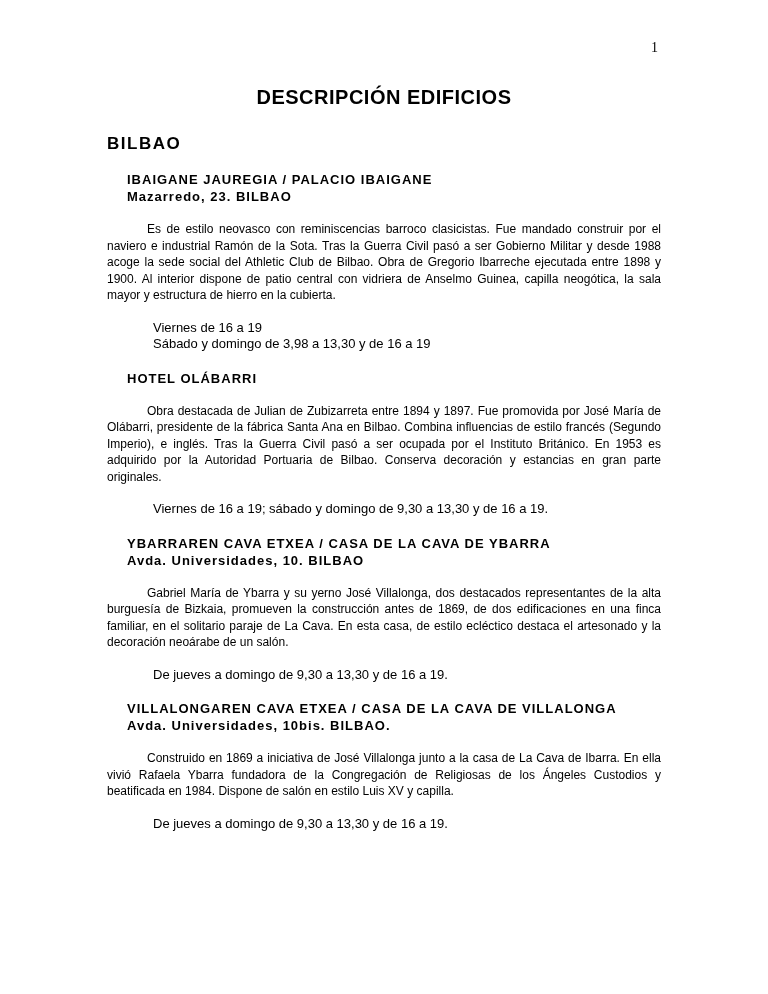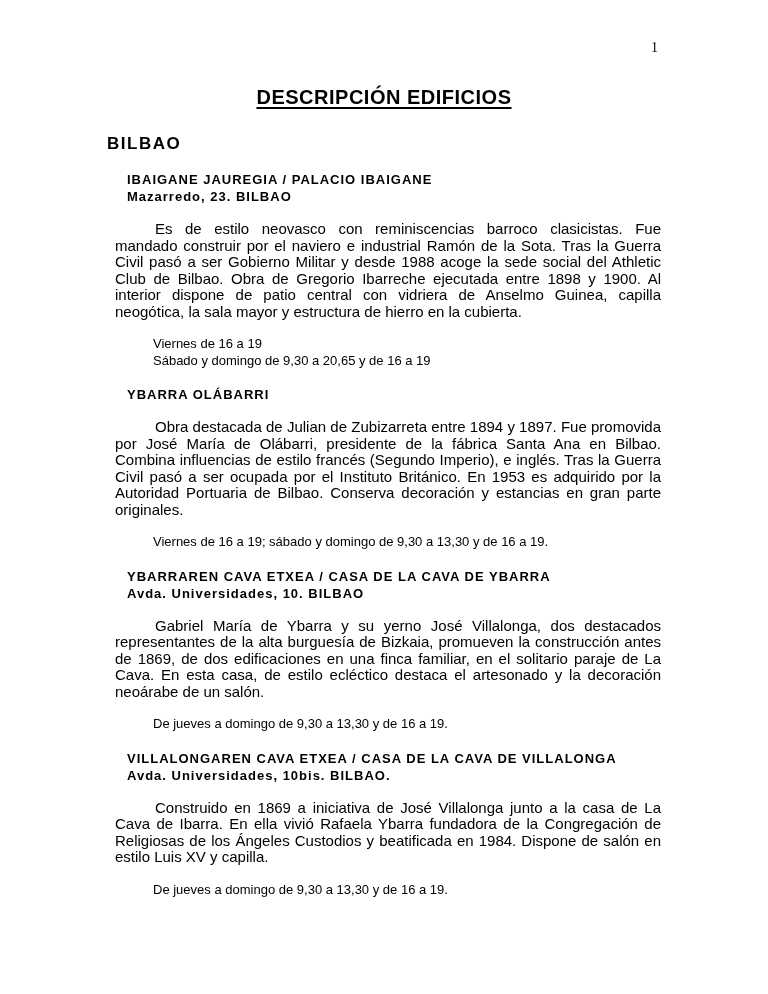--- a/index.html
+++ b/index.html
@@ -27,21 +27,20 @@
   }
   .doc-title {
     margin-top: 30px;
     text-align: center;
     font-weight: bold;
     font-size: 20px;
     line-height: 23px;
     letter-spacing: 0.5px;
   }
   .doc-title .underlined {
-    text-decoration: underline;
     text-decoration-thickness: 2px;
     text-underline-offset: 3px;
   }
   .region-heading {
     margin-top: 25px;
     font-weight: bold;
     font-size: 17px;
     line-height: 20px;
     letter-spacing: 1.5px;
   }
@@ -51,25 +50,24 @@
   .section-title,
   .section-address {
     font-weight: bold;
     font-size: 13px;
     line-height: 17px;
     letter-spacing: 1px;
     padding-left: 20px;
   }
   .section-desc {
     margin-top: 16px;
-    font-size: 15px;
+    font-size: 12px;
     line-height: 16.5px;
     text-align: justify;
     text-indent: 40px;
-    margin-left: 8px;
   }
   .schedule {
     margin-top: 16px;
     font-size: 13px;
     line-height: 16.5px;
     margin-left: 46px;
   }
 </style>
 </head>
 <body>
@@ -83,26 +81,26 @@
   </div>
 
   <div class="region-heading">BILBAO</div>
 
   <div class="section">
     <div class="section-title">IBAIGANE JAUREGIA / PALACIO IBAIGANE</div>
     <div class="section-address">Mazarredo, 23. BILBAO</div>
     <div class="section-desc">Es de estilo neovasco con reminiscencias barroco clasicistas. Fue mandado construir por el naviero e industrial Ramón de la Sota. Tras la Guerra Civil pasó a ser Gobierno Militar y desde 1988 acoge la sede social del Athletic Club de Bilbao. Obra de Gregorio Ibarreche ejecutada entre 1898 y 1900. Al interior dispone de patio central con vidriera de Anselmo Guinea, capilla neogótica, la sala mayor y estructura de hierro en la cubierta.</div>
     <div class="schedule">
       <div>Viernes de 16 a 19</div>
-      <div>Sábado y domingo de 9,30 a 20,65 y de 16 a 19</div>
+      <div>Sábado y domingo de 3,98 a 13,30 y de 16 a 19</div>
     </div>
   </div>
 
   <div class="section">
-    <div class="section-title">YBARRA OLÁBARRI</div>
+    <div class="section-title">HOTEL OLÁBARRI</div>
     <div class="section-desc">Obra destacada de Julian de Zubizarreta entre 1894 y 1897. Fue promovida por José María de Olábarri, presidente de la fábrica Santa Ana en Bilbao. Combina influencias de estilo francés (Segundo Imperio), e inglés. Tras la Guerra Civil pasó a ser ocupada por el Instituto Británico. En 1953 es adquirido por la Autoridad Portuaria de Bilbao. Conserva decoración y estancias en gran parte originales.</div>
     <div class="schedule">
       <div>Viernes de 16 a 19; sábado y domingo de 9,30 a 13,30 y de 16 a 19.</div>
     </div>
   </div>
 
   <div class="section">
     <div class="section-title">YBARRAREN CAVA ETXEA / CASA DE LA CAVA DE YBARRA</div>
     <div class="section-address">Avda. Universidades, 10. BILBAO</div>
     <div class="section-desc">Gabriel María de Ybarra y su yerno José Villalonga, dos destacados representantes de la alta burguesía de Bizkaia, promueven la construcción antes de 1869, de dos edificaciones en una finca familiar, en el solitario paraje de La Cava. En esta casa, de estilo ecléctico destaca el artesonado y la decoración neoárabe de un salón.</div>

